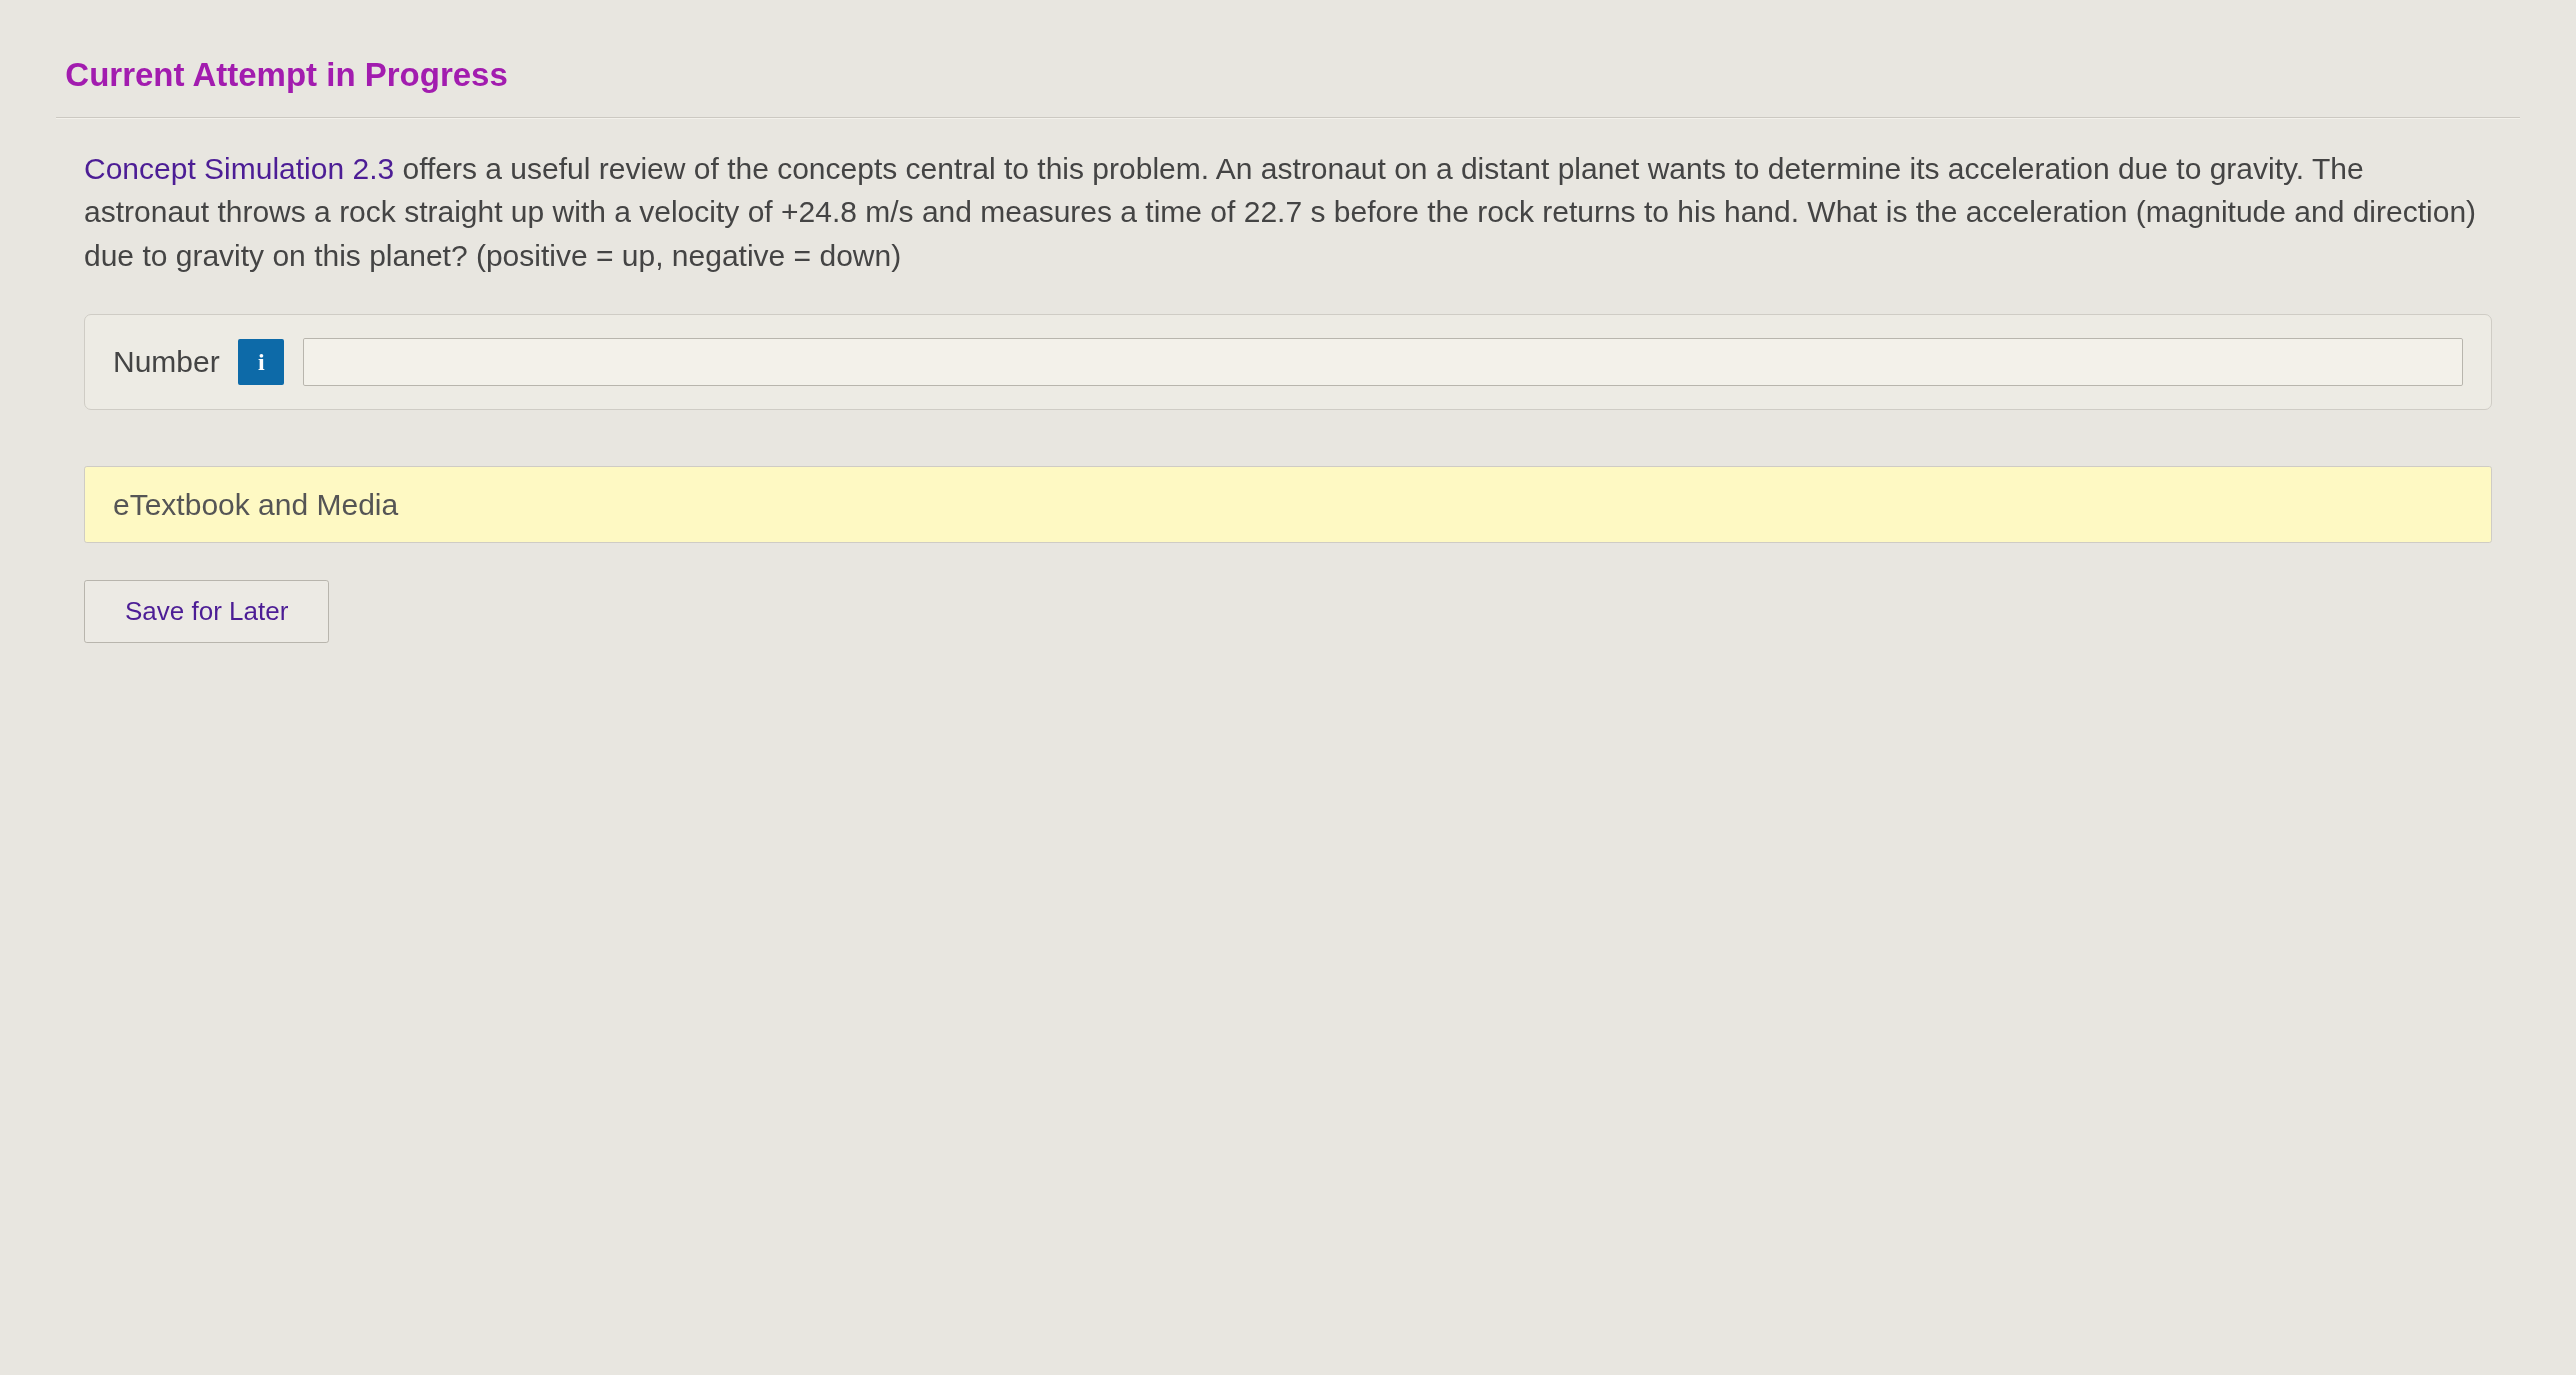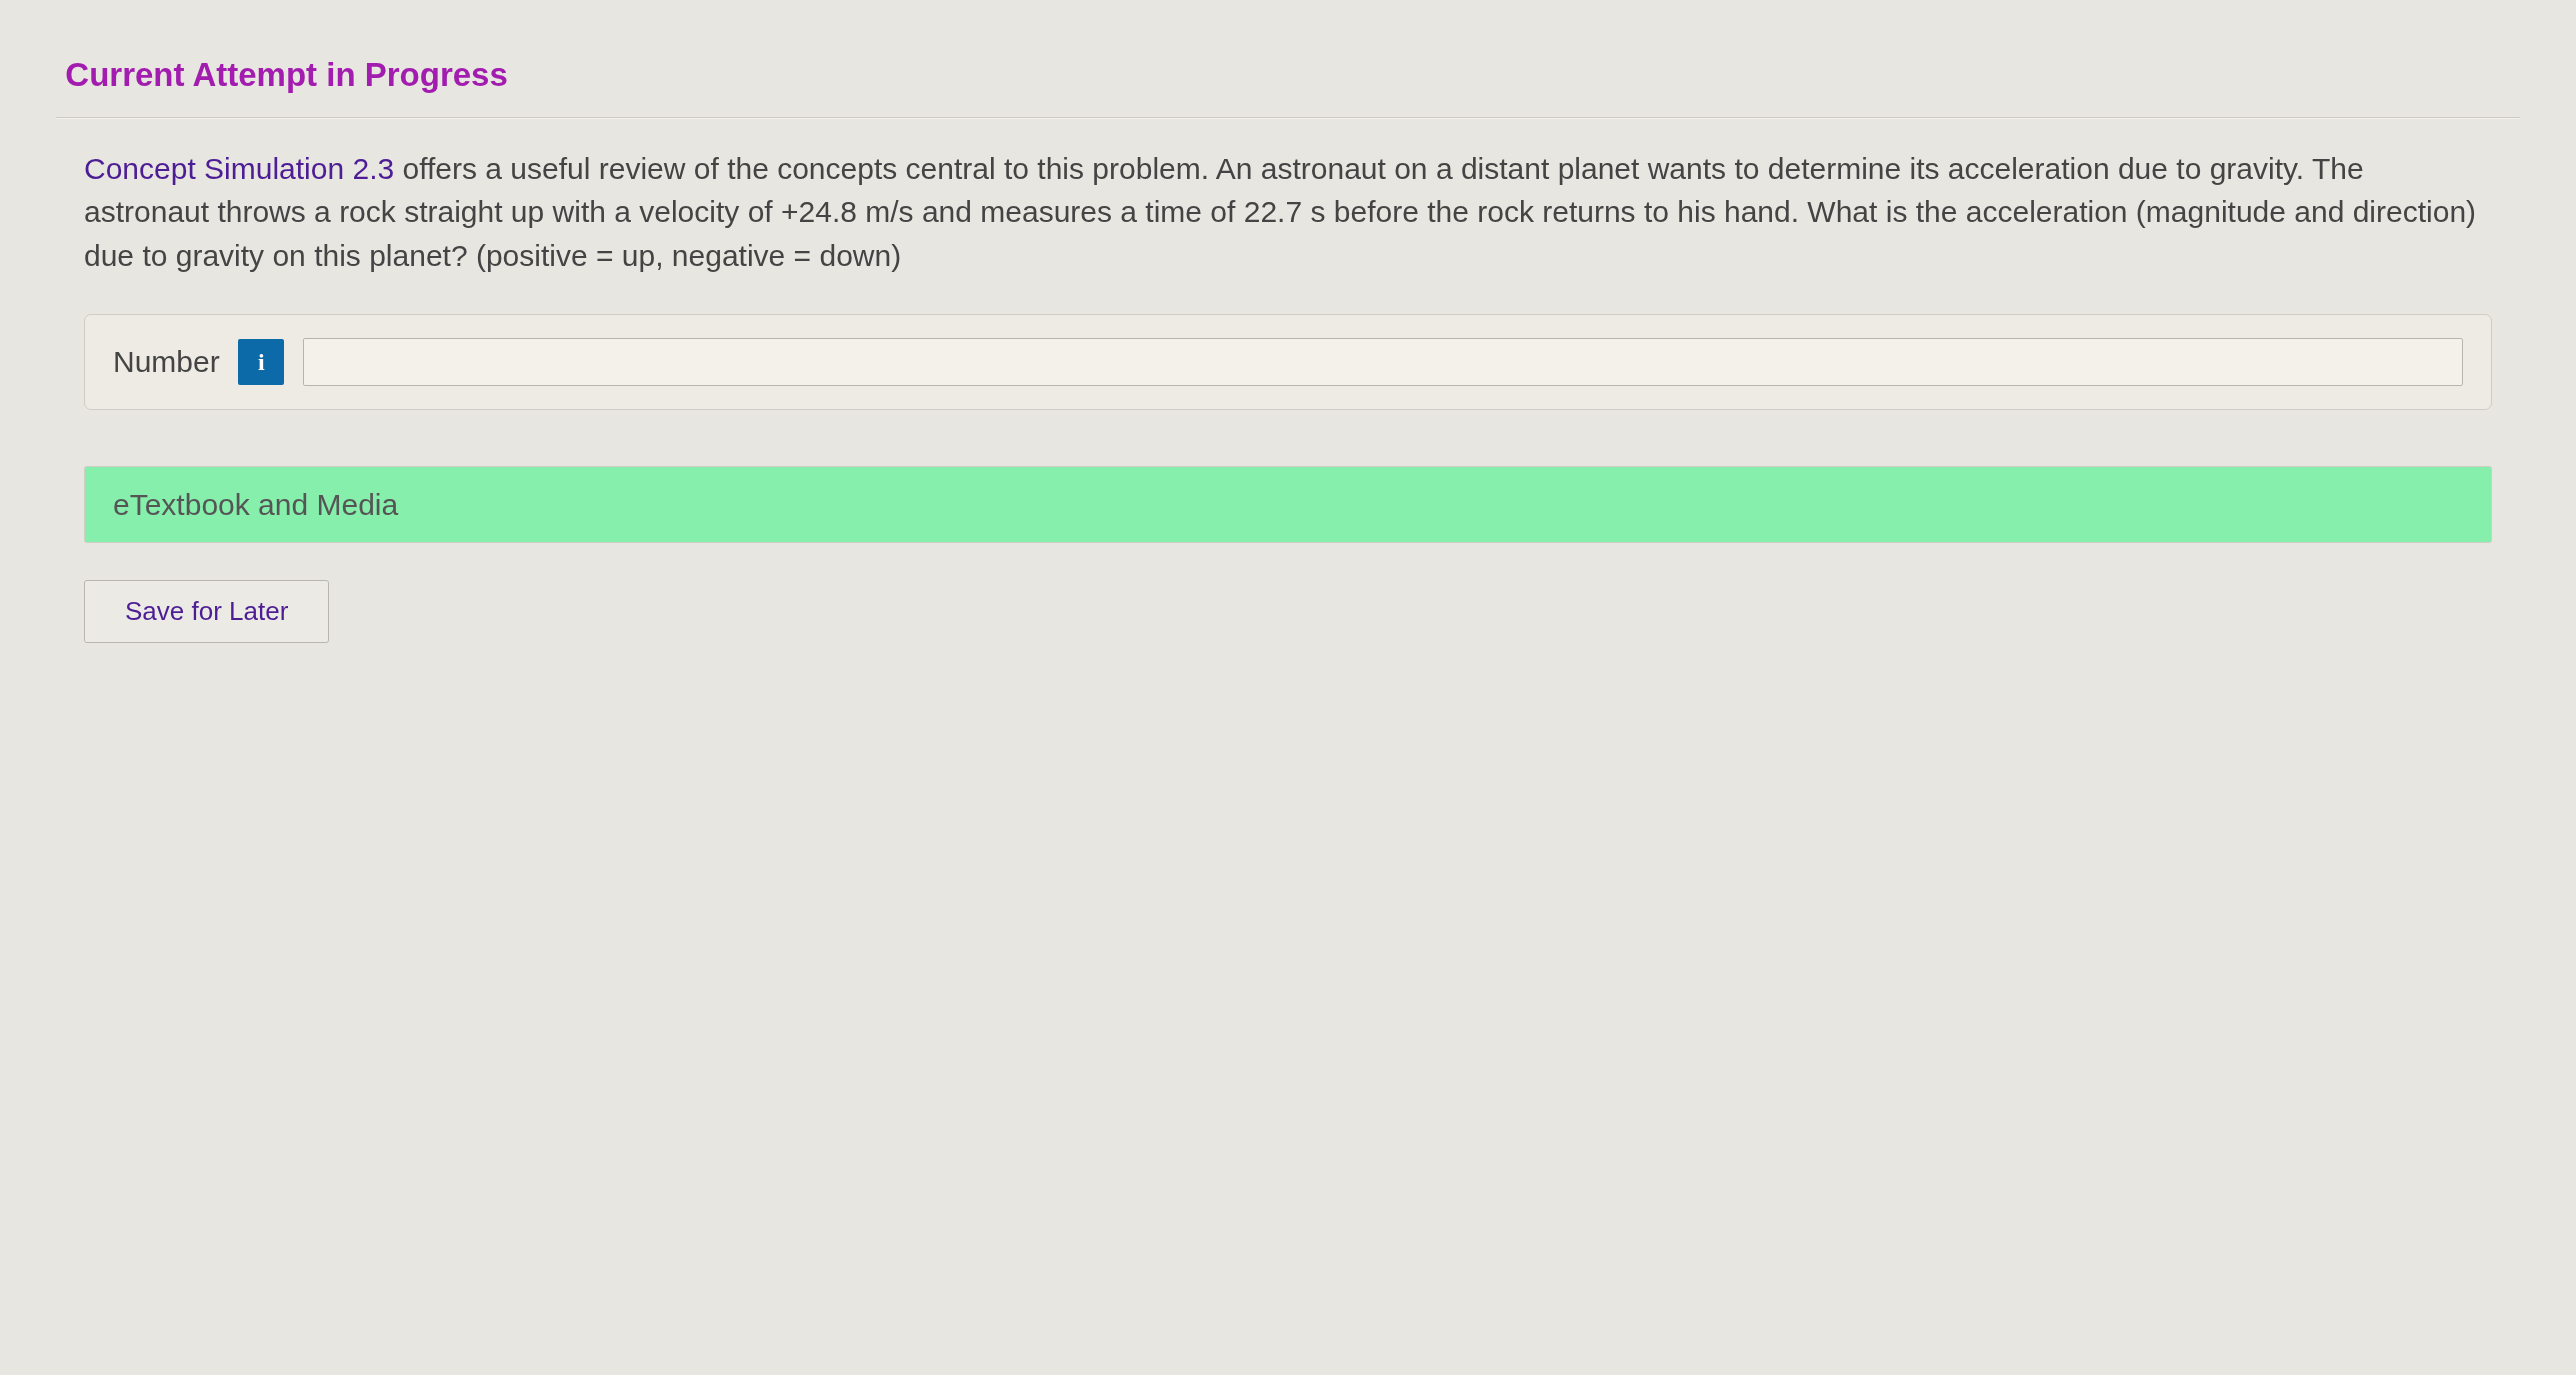--- a/index.html
+++ b/index.html
@@ -93,21 +93,21 @@
     top: 50%;
     width: 11px;
     height: 11px;
     border-right: 1.9px solid #666;
     border-bottom: 1.9px solid #666;
     transform: translateY(-70%) rotate(45deg);
     pointer-events: none;
   }
   .etext-bar {
     border: 0.9px solid #cfccc5;
-    background: #86efac;
+    background: #fef9c3;
     padding: 20.5px 28px;
     margin: 0 28px 37px 28px;
     font-size: 30px;
     color: #555;
     border-radius: 2.8px;
   }
   .save-btn {
     display: inline-block;
     border: 0.9px solid #b8b5ad;
     background: #eceae4;

